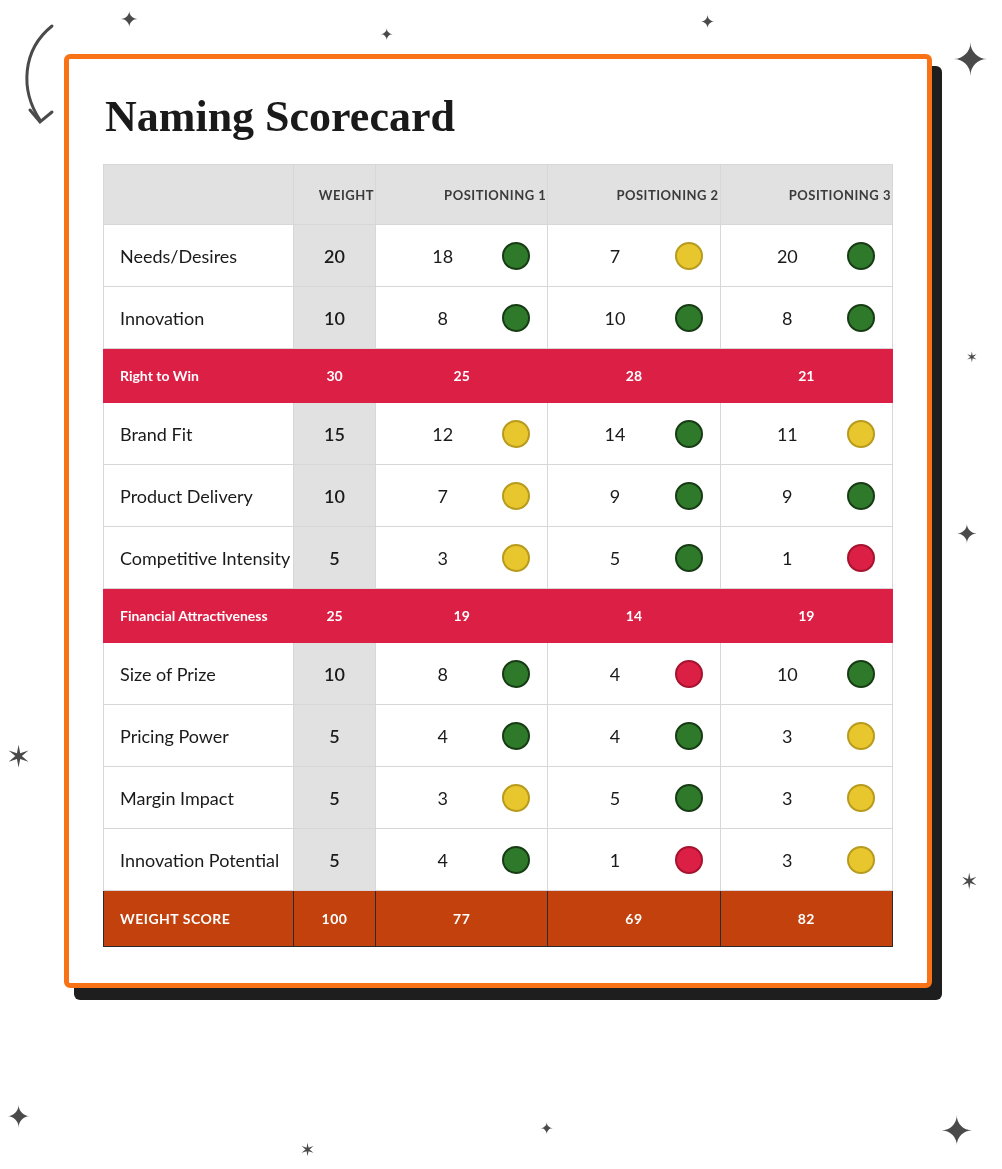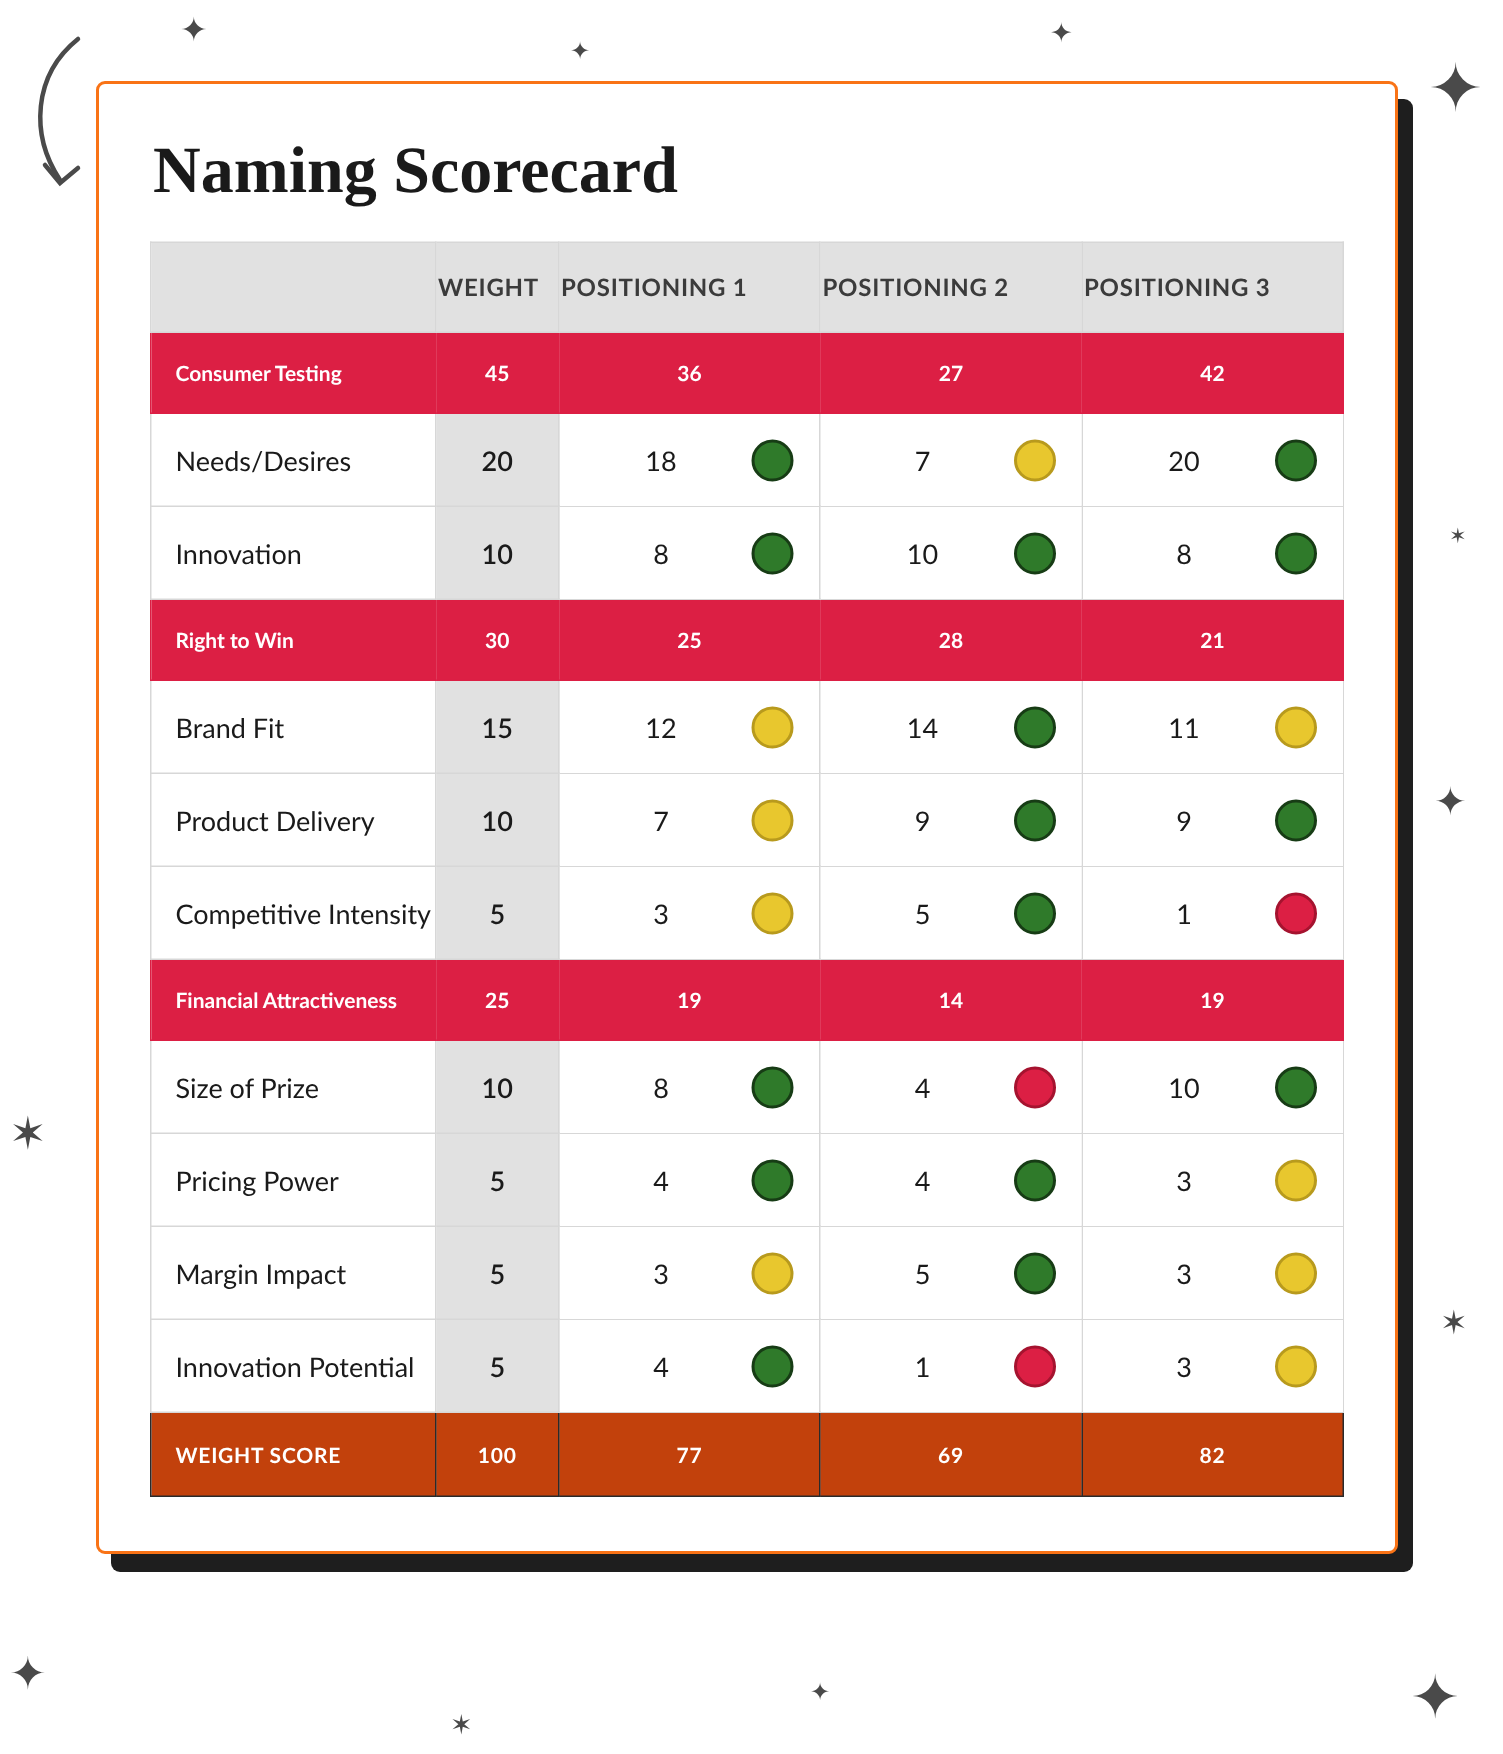--- a/index.html
+++ b/index.html
@@ -22,21 +22,21 @@
     line-height: 1;
     user-select: none;
   }
   .doodle svg { display: block; }
   .card {
     position: absolute;
     left: 64px;
     top: 54px;
     width: 868px;
     background: #fff;
-    border: 2px solid #f97316;
+    border: 5px solid #f97316;
     border-radius: 6px;
     box-shadow: 10px 12px 0 0 #1e1e1e;
     padding: 32px 34px 36px 34px;
   }
   .title {
     font-family: Georgia, "Times New Roman", serif;
     font-weight: 700;
     font-size: 44px;
     margin: 0 0 22px 2px;
     color: #1a1a1a;
@@ -47,27 +47,27 @@
     table-layout: fixed;
   }
   col.c-label  { width: 190px; }
   col.c-weight { width: 82px; }
   col.c-pos    {  }
   th, td {
     border: 1px solid #d7d7d7;
   }
   thead th {
     background: #e1e1e1;
-    font-size: 16px;
+    font-size: 13px;
     font-weight: 700;
     letter-spacing: 0.5px;
     color: #3b3b3b;
     height: 60px;
     vertical-align: middle;
-    text-align: left;
+    text-align: right;
   }
   thead th:first-child { background: #e1e1e1; }
   .section-row td {
     background: #dc1f44;
     color: #fff;
     font-weight: 700;
     font-size: 14px;
     height: 54px;
     vertical-align: middle;
     text-align: center;
@@ -169,27 +169,20 @@
     <thead>
       <tr>
         <th></th>
         <th>WEIGHT</th>
         <th>POSITIONING 1</th>
         <th>POSITIONING 2</th>
         <th>POSITIONING 3</th>
       </tr>
     </thead>
     <tbody id="tbody">
-        <tr class="section-row">
-    <td>Consumer Testing</td>
-    <td>45</td>
-    <td>36</td>
-    <td>27</td>
-    <td>42</td>
-  </tr>
         <tr class="data-row">
       <td>Needs/Desires</td>
       <td class="weight-cell">20</td>
       <td class="score-cell">
     <div class="inner">
       <span class="num">18</span>
       <span class="dot green"></span>
     </div>
   </td>
       <td class="score-cell">

